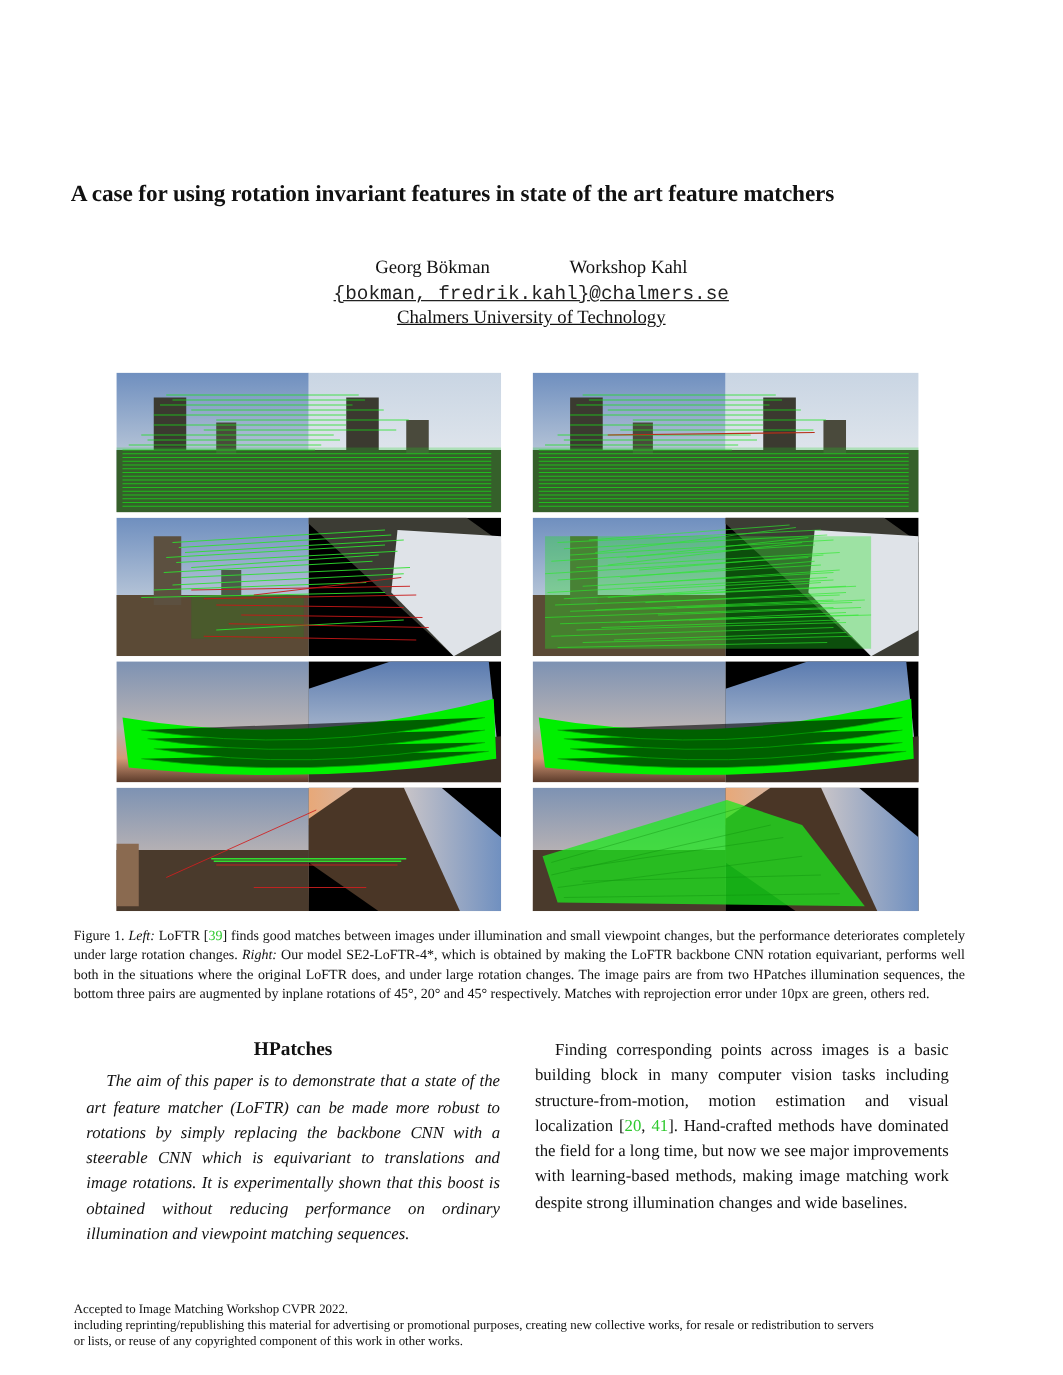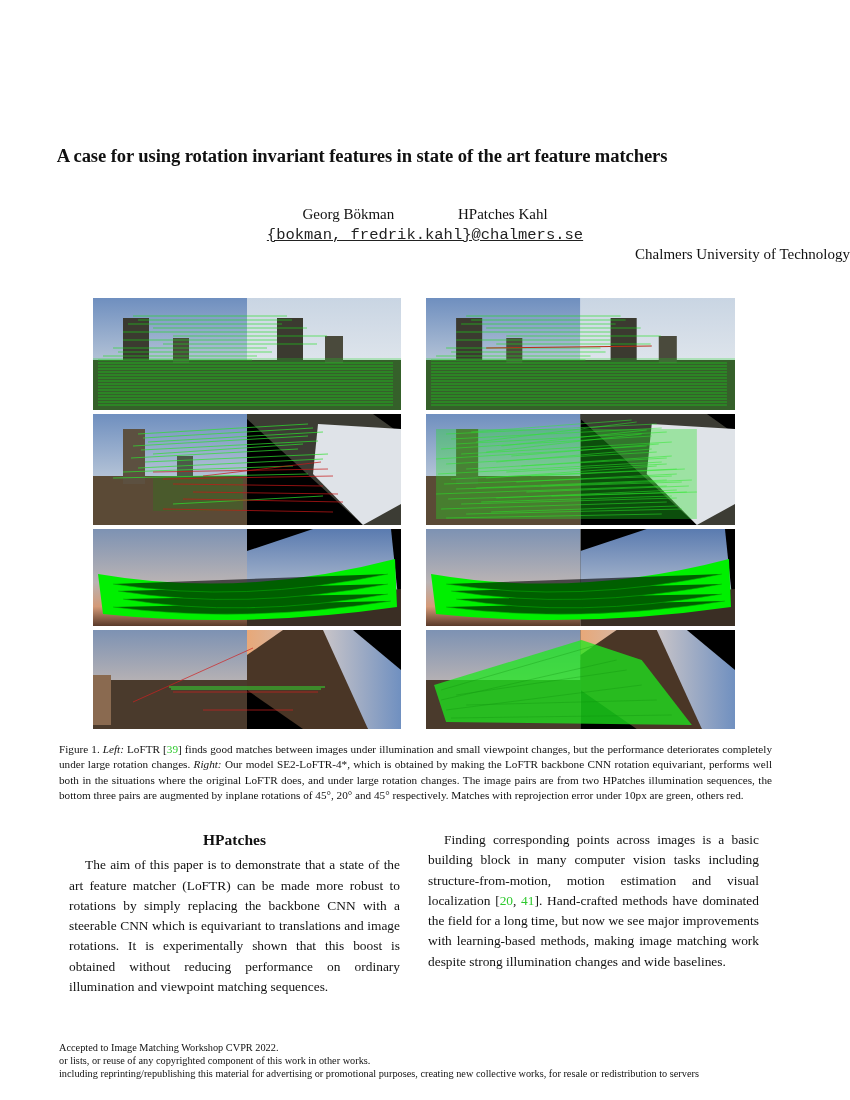--- a/index.html
+++ b/index.html
@@ -4,50 +4,50 @@
 <style>
   html, body { margin: 0; padding: 0; background: #ffffff; }
   body { width: 850px; height: 1100px; position: relative; overflow: hidden;
          font-family: "Liberation Serif", "DejaVu Serif", serif; color: #111; }
   .title { position: absolute; left: 0; width: 724px; top: 145px; text-align: center;
            font-weight: bold; font-size: 18.6px; letter-spacing: -0.1px; }
   .authors { position: absolute; top: 206px; left: 0; width: 850px; text-align: center; font-size: 15px; }
   .authors span { display: inline-block; margin: 0 30px; }
   .email { position: absolute; top: 226px; left: 0; width: 850px; text-align: center;
            font-family: "Liberation Mono", "DejaVu Sans Mono", monospace; font-size: 15.5px; color: #222; text-decoration: underline; }
-  .affil { position: absolute; top: 246px; left: 0; width: 850px; text-align: right; font-size: 15px; }
+  .affil { position: absolute; top: 246px; left: 0; width: 850px; text-align: center; font-size: 15px; text-decoration: underline; }
 
   .figure { position: absolute; left: 93px; top: 298px; width: 642px; height: 431px; }
   .panel { position: absolute; overflow: hidden; }
   .panel svg { display: block; width: 100%; height: 100%; }
 
   .caption { position: absolute; left: 59px; top: 742px; width: 713px; font-size: 11.2px;
              line-height: 15.4px; text-align: justify; }
   .caption i { font-style: italic; }
   .cite { color: #2ec92e; }
 
   .col { position: absolute; top: 830px; width: 331px; font-size: 13.4px; line-height: 20.3px; text-align: justify; }
   .col.left { left: 69px; }
   .col.right { left: 428px; }
   .abstract-head { text-align: center; font-weight: bold; font-size: 15.5px; margin-bottom: 5px; }
   .section-head { font-weight: bold; font-size: 16.5px; margin-bottom: 5px; }
-  .abstract-body { text-indent: 1.2em; }
+  .abstract-body { font-style: italic; text-indent: 1.2em; }
   .para { text-indent: 1.2em; margin: 0; }
   .para + .para { margin-top: 2px; }
 
   .footer { position: absolute; left: 59px; top: 1019px; width: 713px; font-size: 10.3px; line-height: 13.2px; margin-top: 22px; }
   .footer div { white-space: nowrap; }
 </style>
 </head>
 <body>
 
 <div class="title">A case for using rotation invariant features in state of the art feature matchers</div>
 <div class="authors">
   <span>Georg Bökman</span>
-  <span>HPatches Kahl</span>
+  <span>Workshop Kahl</span>
 </div>
 <div class="email">{bokman, fredrik.kahl}@chalmers.se</div>
 <div class="affil">Chalmers University of Technology</div>
 
 <div class="figure">
 
   <svg width="0" height="0" style="position:absolute">
     <defs>
       <linearGradient id="skyBlue" x1="0" y1="0" x2="0" y2="1">
         <stop offset="0" stop-color="#6f8fbf"></stop>
@@ -288,15 +288,15 @@
   <div class="abstract-head">HPatches</div>
   <div class="abstract-body">The aim of this paper is to demonstrate that a state of the art feature matcher (LoFTR) can be made more robust to rotations by simply replacing the backbone CNN with a steerable CNN which is equivariant to translations and image rotations. It is experimentally shown that this boost is obtained without reducing performance on ordinary illumination and viewpoint matching sequences.</div>
 </div>
 
 <div class="col right">
   <p class="para"><span>Finding corresponding points across images is a basic building block in many computer vision tasks including structure-from-motion, motion estimation and visual localization [</span><span class="cite">20</span><span>, </span><span class="cite">41</span><span>]. Hand-crafted methods have dominated the field for a long time, but now we see major improvements with learning-based methods, making image matching work despite strong illumination changes and wide baselines.</span></p>
 </div>
 
 <div class="footer">
   <div>Accepted to Image Matching Workshop CVPR 2022.</div>
+  <div>including reprinting/republishing this material for advertising or promotional purposes, creating new collective works, for resale or redistribution to servers</div>
   <div>or lists, or reuse of any copyrighted component of this work in other works.</div>
-  <div>including reprinting/republishing this material for advertising or promotional purposes, creating new collective works, for resale or redistribution to servers</div>
 </div>
 
 </body></html>

